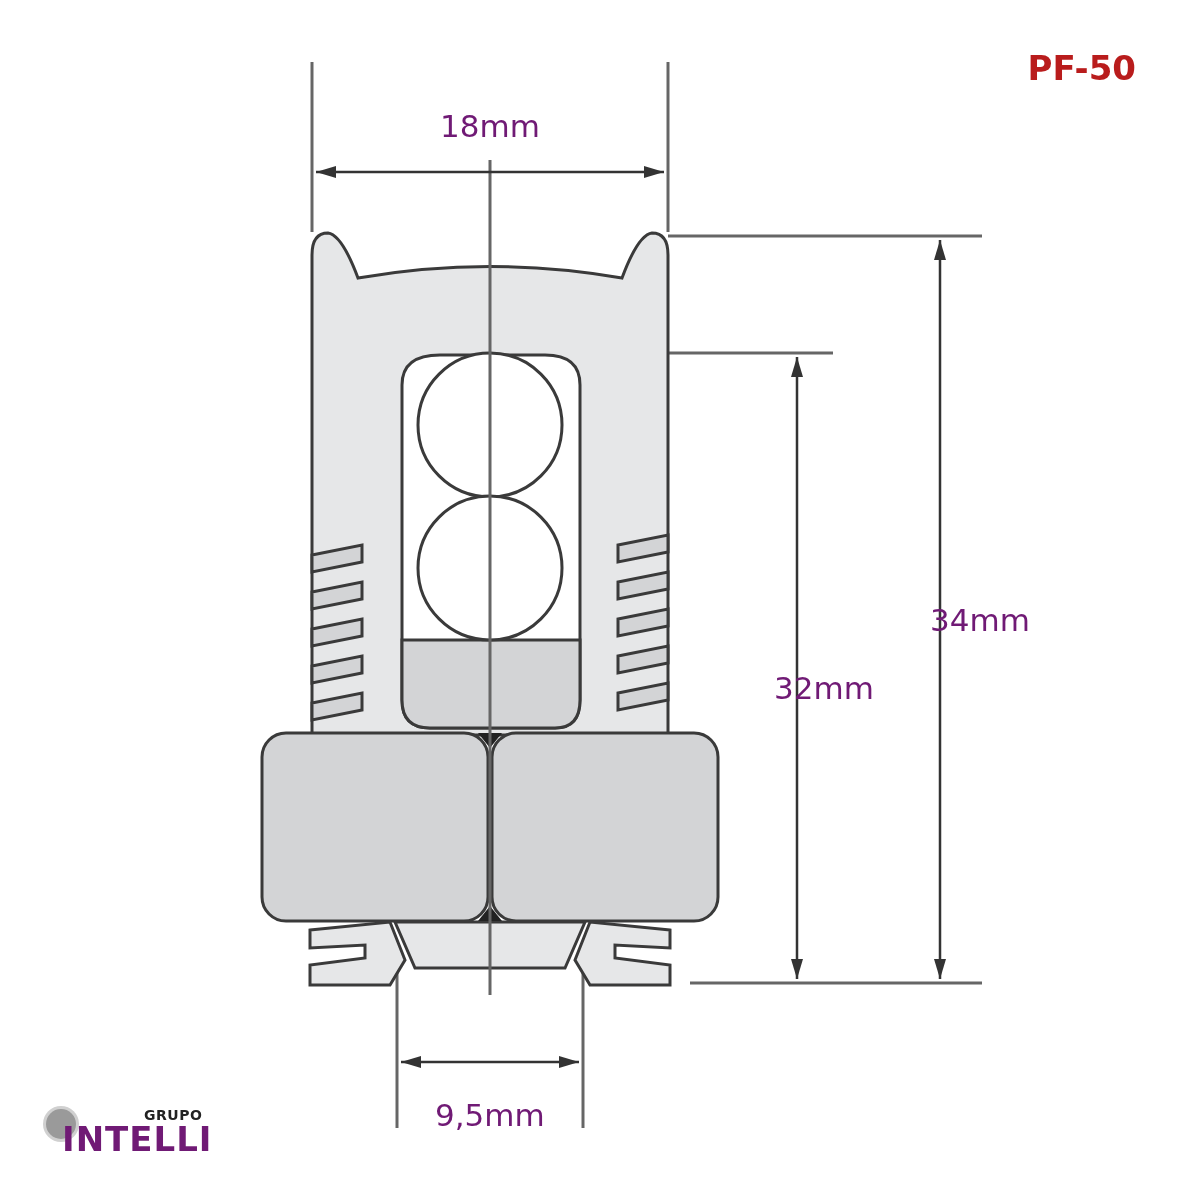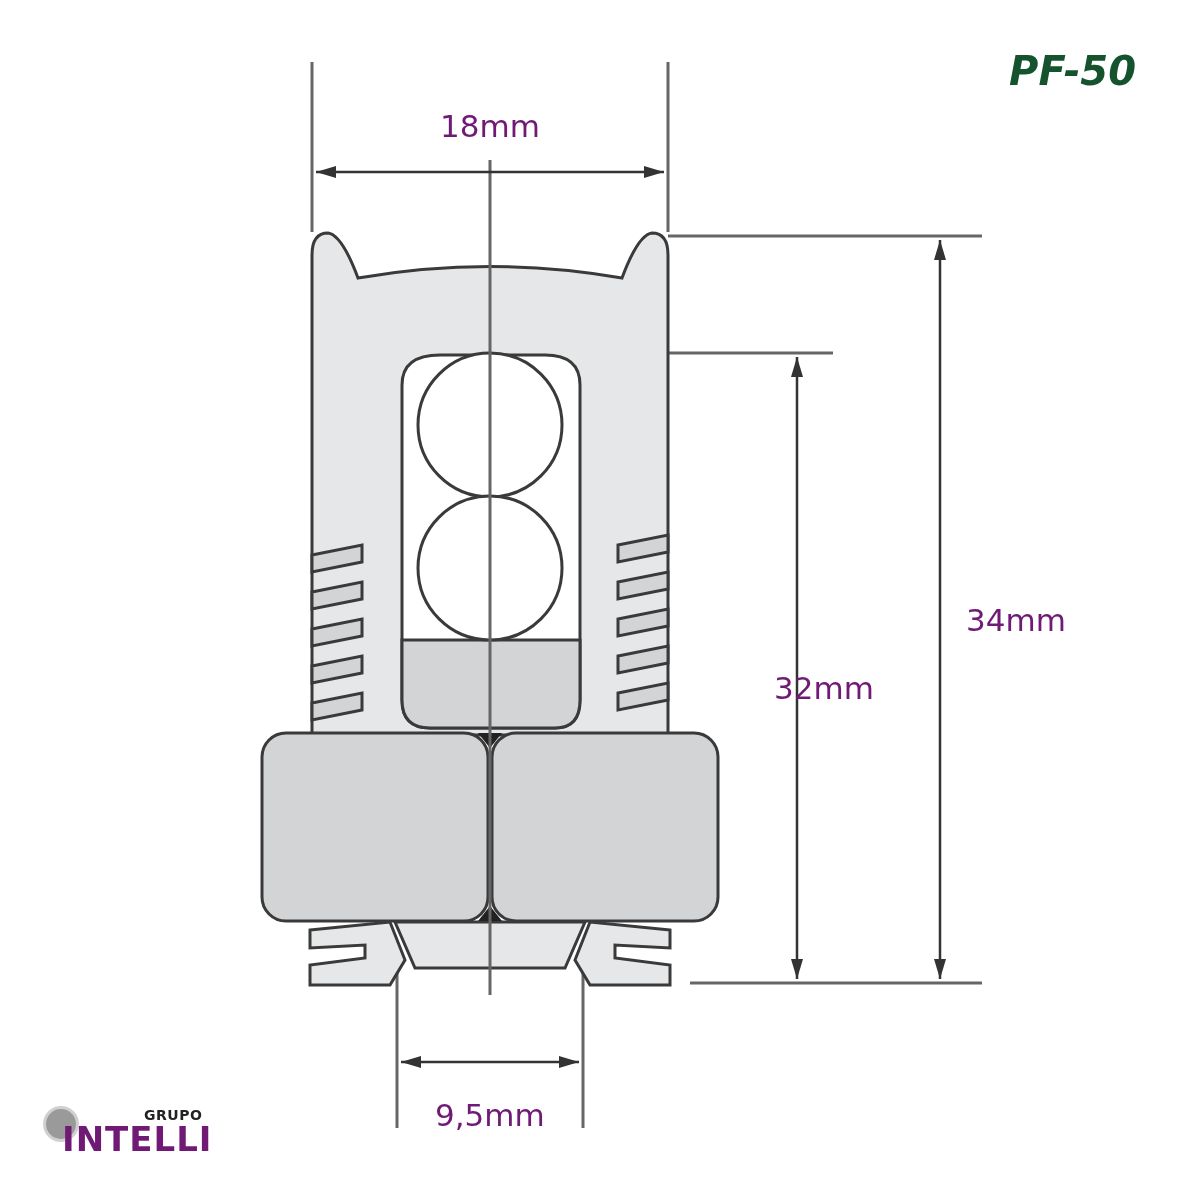--- a/index.html
+++ b/index.html
@@ -1,19 +1,19 @@
 <!DOCTYPE html>
 <html><head>
 <meta charset="utf-8">
 <style>
   html, body { margin:0; padding:0; background:#ffffff; }
   #canvas { position:relative; width:1200px; height:1200px; background:#ffffff; overflow:hidden; font-family:"DejaVu Sans", "Liberation Sans", sans-serif; }
   svg { position:absolute; left:0; top:0; }
   .lbl { position:absolute; color:#701a75; font-size:31px; white-space:nowrap; }
-  .model { position:absolute; right:64px; top:48px; font-size:40px; font-weight:bold; color:#14532d;font-style:italic; }
+  .model { position:absolute; right:64px; top:48px; font-size:34px; font-weight:bold; color:#b91c1c; }
   .weight { position:absolute; left:952px; top:1097px; font-size:31px; color:#222; }
   .logo { position:absolute; left:44px; top:1105px; width:170px; height:60px; }
   .logo .circle { position:absolute; left:2px; top:4px; width:30px; height:30px; border-radius:50%; background:#9a9a9a; box-shadow:0 0 0 3px #d0d0d0; }
   .logo .grupo { position:absolute; left:100px; top:2px; font-size:14px; font-weight:bold; color:#222; letter-spacing:0.5px; }
   .logo .intelli { position:absolute; left:18px; top:14px; font-size:34px; font-weight:bold; color:#701a75; letter-spacing:1px; }
 </style>
 </head>
 <body>
 
 <div id="canvas">
@@ -75,21 +75,21 @@
 
     <g stroke="#333" stroke-width="2.5" fill="none">
       <line x1="316" y1="172" x2="664" y2="172" marker-start="url(#arr)" marker-end="url(#arr)"></line>
       <line x1="940" y1="240" x2="940" y2="979" marker-start="url(#arr)" marker-end="url(#arr)"></line>
       <line x1="797" y1="357" x2="797" y2="979" marker-start="url(#arr)" marker-end="url(#arr)"></line>
       <line x1="401" y1="1062" x2="579" y2="1062" marker-start="url(#arr)" marker-end="url(#arr)"></line>
     </g>
   </svg>
 
   <div class="lbl" style="left:440px; top:108px;">18mm</div>
-  <div class="lbl" style="left:966px; top:602px;">34mm</div>
+  <div class="lbl" style="left:930px; top:602px;">34mm</div>
   <div class="lbl" style="left:774px; top:670px;">32mm</div>
   <div class="lbl" style="left:435px; top:1097px;">9,5mm</div>
 
   <div class="model">PF-50</div>
 
   <div class="logo">
     <div class="circle"></div>
     <div class="grupo">GRUPO</div>
     <div class="intelli">INTELLI</div>
   </div>

